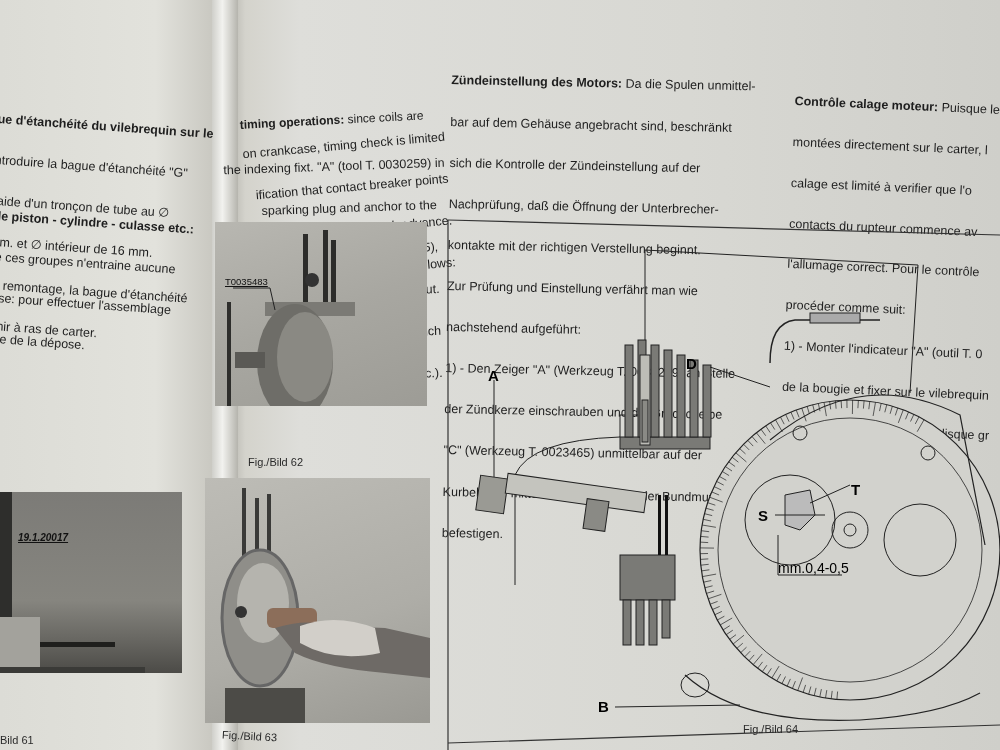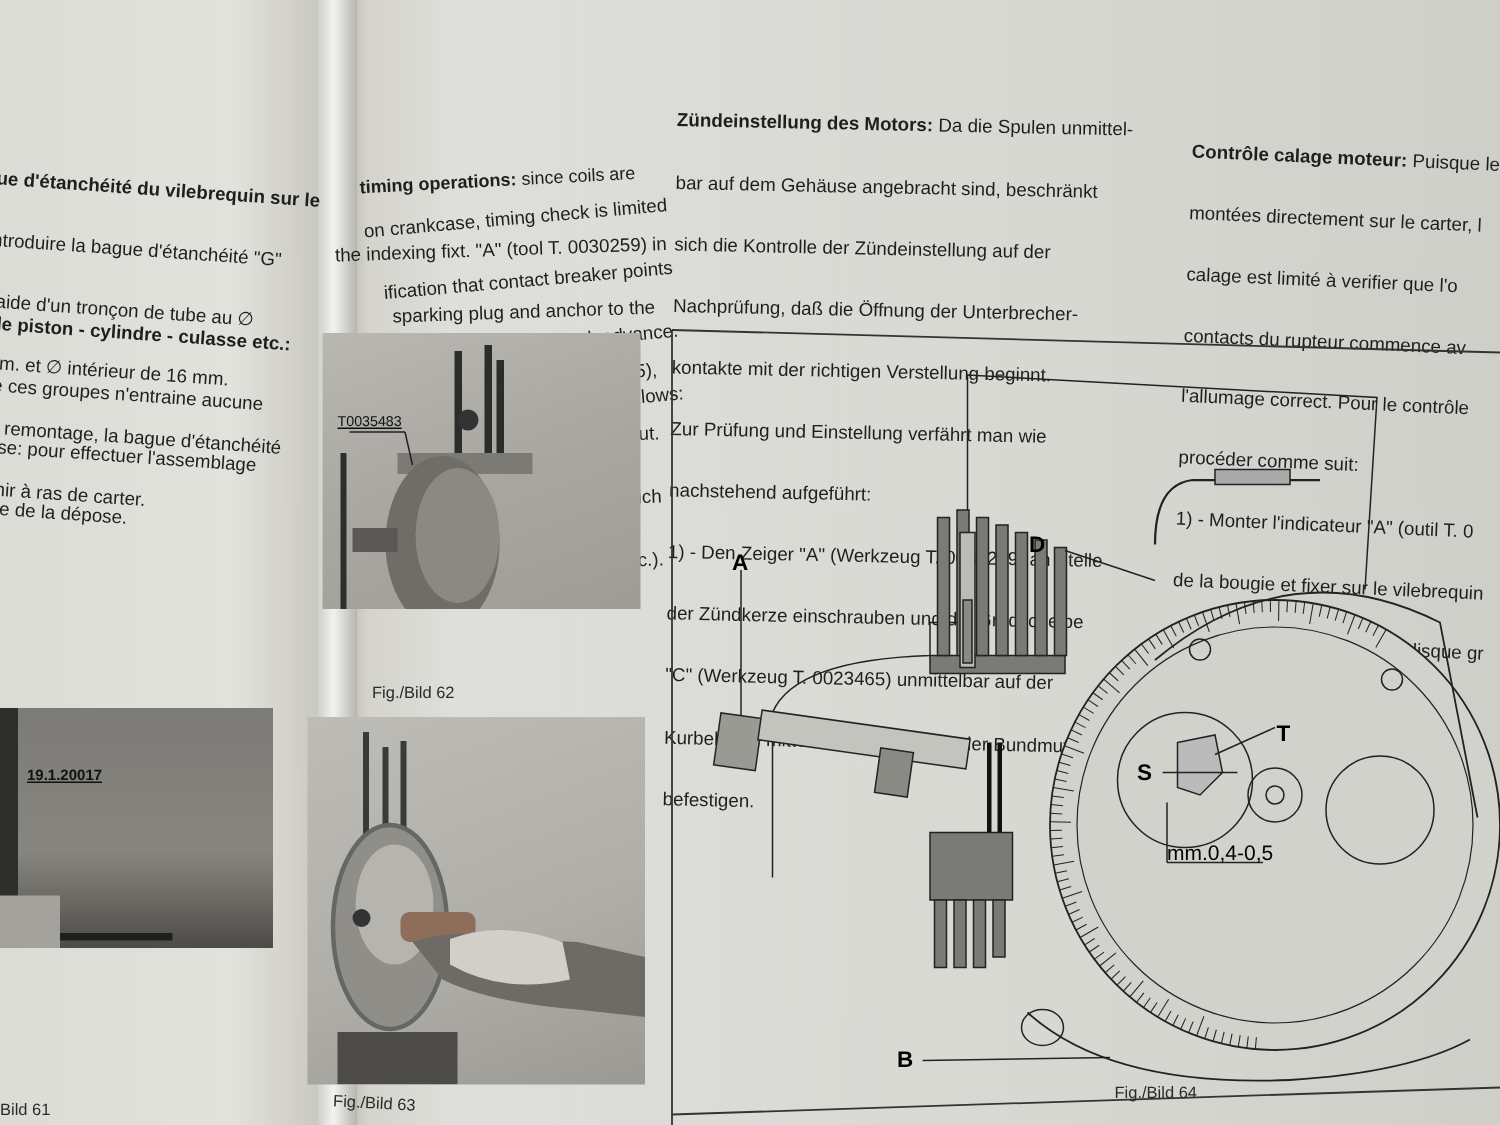--- a/index.html
+++ b/index.html
@@ -43,21 +43,21 @@
   <div style="margin-top:3px">és remontage, la bague d'étanchéité</div>
   <div>venir à ras de carter.</div>
 </div>
 <div class="txt rot-l" style="left:0;top:183px;">
   <div><b>le piston - cylindre - culasse etc.:</b></div>
   <div>e ces groupes n'entraine aucune</div>
   <div>sse: pour effectuer l'assemblage</div>
   <div>rse de la dépose.</div>
 </div>
 
-<div class="photo" style="left:0;top:472px;width:182px;height:160px;background:linear-gradient(180deg,#7c7b77 0%,#86857f 60%,#6a6964 80%,#4c4b47 100%);">
+<div class="photo" style="left:0;top:492px;width:182px;height:181px;background:linear-gradient(180deg,#7c7b77 0%,#86857f 60%,#6a6964 80%,#4c4b47 100%);font-style:italic;">
   <div style="position:absolute;left:0;top:0;width:12px;height:140px;background:#2e2e2c;"></div>
   <div style="position:absolute;left:0;top:125px;width:40px;height:60px;background:#a3a29c;"></div>
   <div style="position:absolute;left:40px;top:150px;width:75px;height:5px;background:#1f1f1d;"></div>
   <div style="position:absolute;left:0;top:175px;width:145px;height:33px;background:#3a3a37;"></div>
   <div style="position:absolute;left:18px;top:40px;font-size:10px;font-weight:bold;color:#111;text-decoration:underline;">19.1.20017</div>
 </div>
 <div class="caption" style="left:0;top:686px;margin-top:48px;">Bild 61</div>
 
 <div class="txt rot-m" style="left:238px;top:92px;font-size:12px;">
   <div><b>timing operations:</b> <span>since coils are</span></div>

